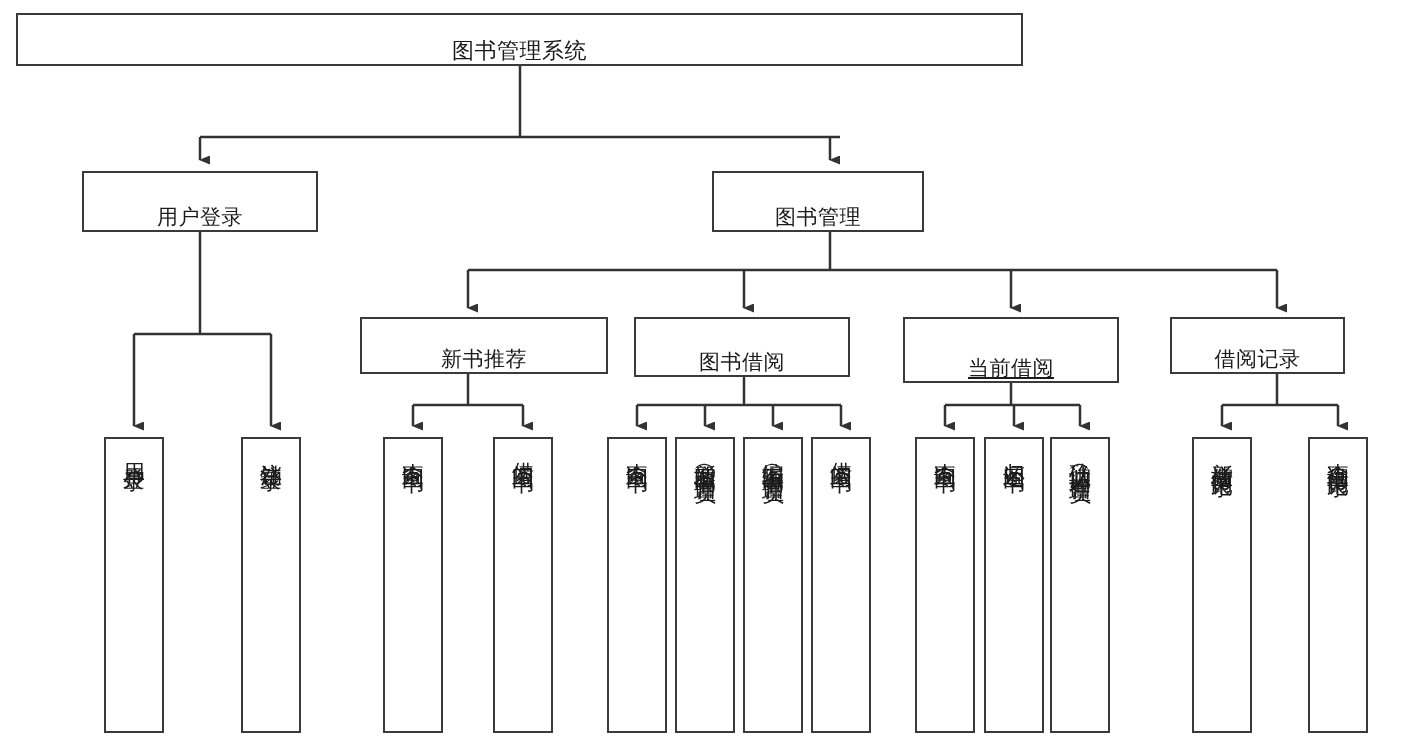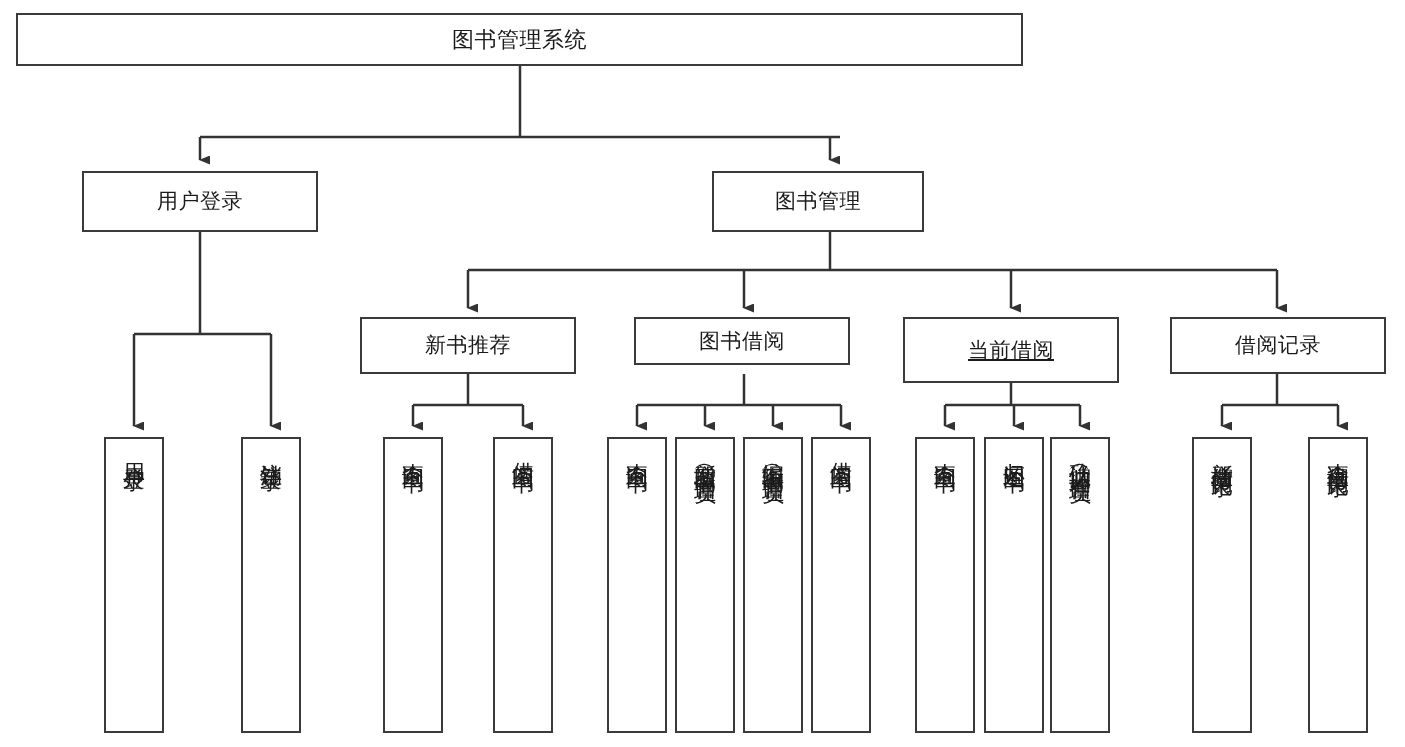--- a/index.html
+++ b/index.html
@@ -27,21 +27,21 @@
     width: 1405px;
     height: 747px;
     pointer-events: none;
   }
   .node {
     position: absolute;
     box-sizing: border-box;
     background: #ffffff;
     border: 2.5px solid #3a3a3a;
     display: flex;
-    align-items: center;
+    align-items: flex-end;
     justify-content: center;
     color: #1b1b1b;
   }
   .node-label {
     display: block;
     text-align: center;
     line-height: 1.18;
     letter-spacing: 0.5px;
     white-space: nowrap;
   }
@@ -137,30 +137,30 @@
     <span class="node-label">图书管理系统</span>
   </div>
 
   <div class="node horizontal" style="left:82px; top:171px; width:236px; height:61px;">
     <span class="node-label">用户登录</span>
   </div>
   <div class="node horizontal" style="left:712px; top:171px; width:212px; height:61px;">
     <span class="node-label">图书管理</span>
   </div>
 
-  <div class="node horizontal" style="left:360px; top:317px; width:216px; height:57px;">
+  <div class="node horizontal" style="left:360px; top:317px; width:248px; height:57px;">
     <span class="node-label">新书推荐</span>
   </div>
-  <div class="node horizontal" style="left:634px; top:317px; width:216px; height:48px;">
+  <div class="node horizontal" style="left:634px; top:317px; width:216px; height:60px;">
     <span class="node-label">图书借阅</span>
   </div>
   <div class="node horizontal" style="left:903px; top:317px; width:216px; height:66px;text-decoration:underline;">
     <span class="node-label">当前借阅</span>
   </div>
-  <div class="node horizontal" style="left:1170px; top:317px; width:216px; height:57px;">
+  <div class="node horizontal" style="left:1170px; top:317px; width:175px; height:57px;">
     <span class="node-label">借阅记录</span>
   </div>
 
   <div class="node vertical" style="left:104px; top:437px; width:60px; height:296px;">
     <span class="node-label">用户登录</span>
   </div>
   <div class="node vertical" style="left:241px; top:437px; width:60px; height:296px;">
     <span class="node-label">注销登录</span>
   </div>
 

